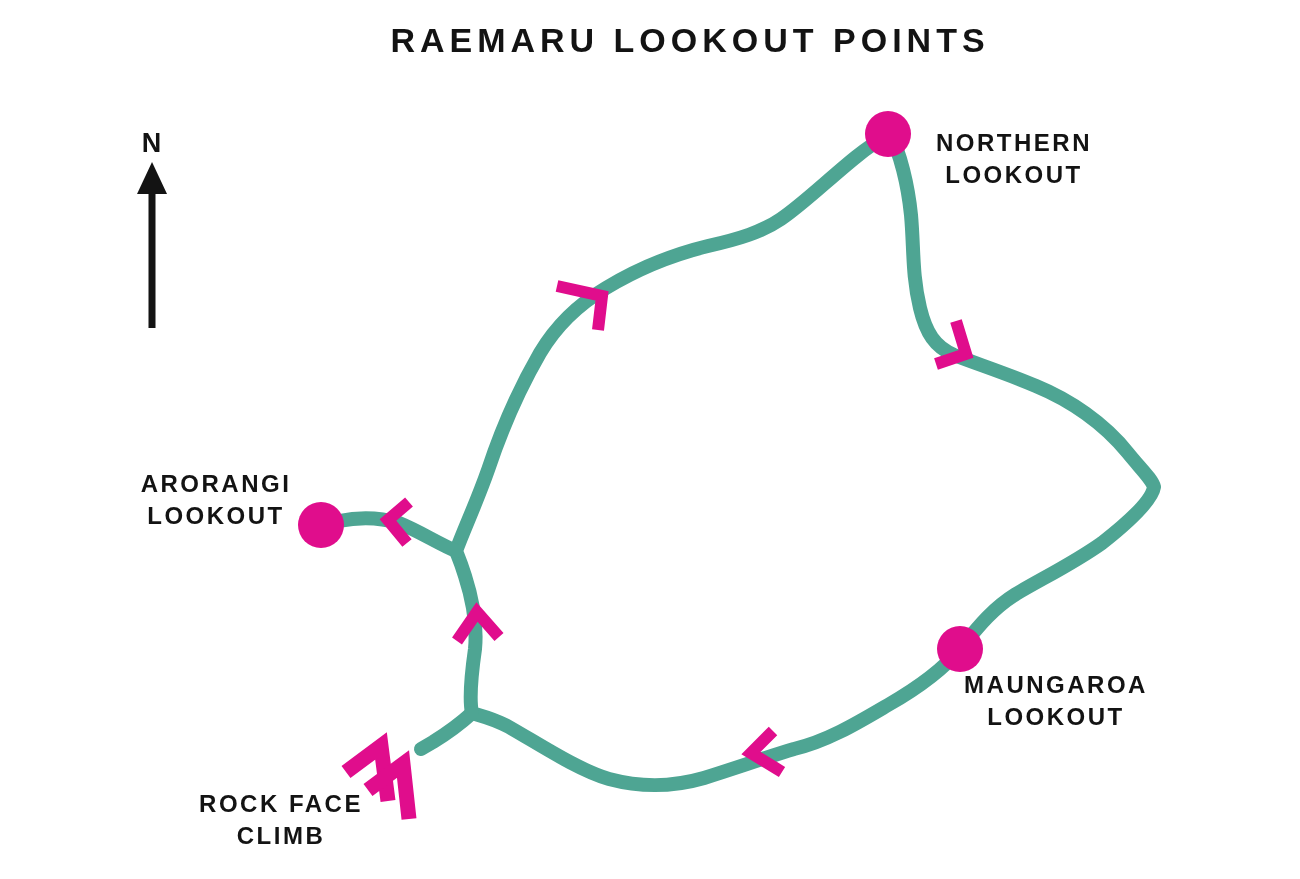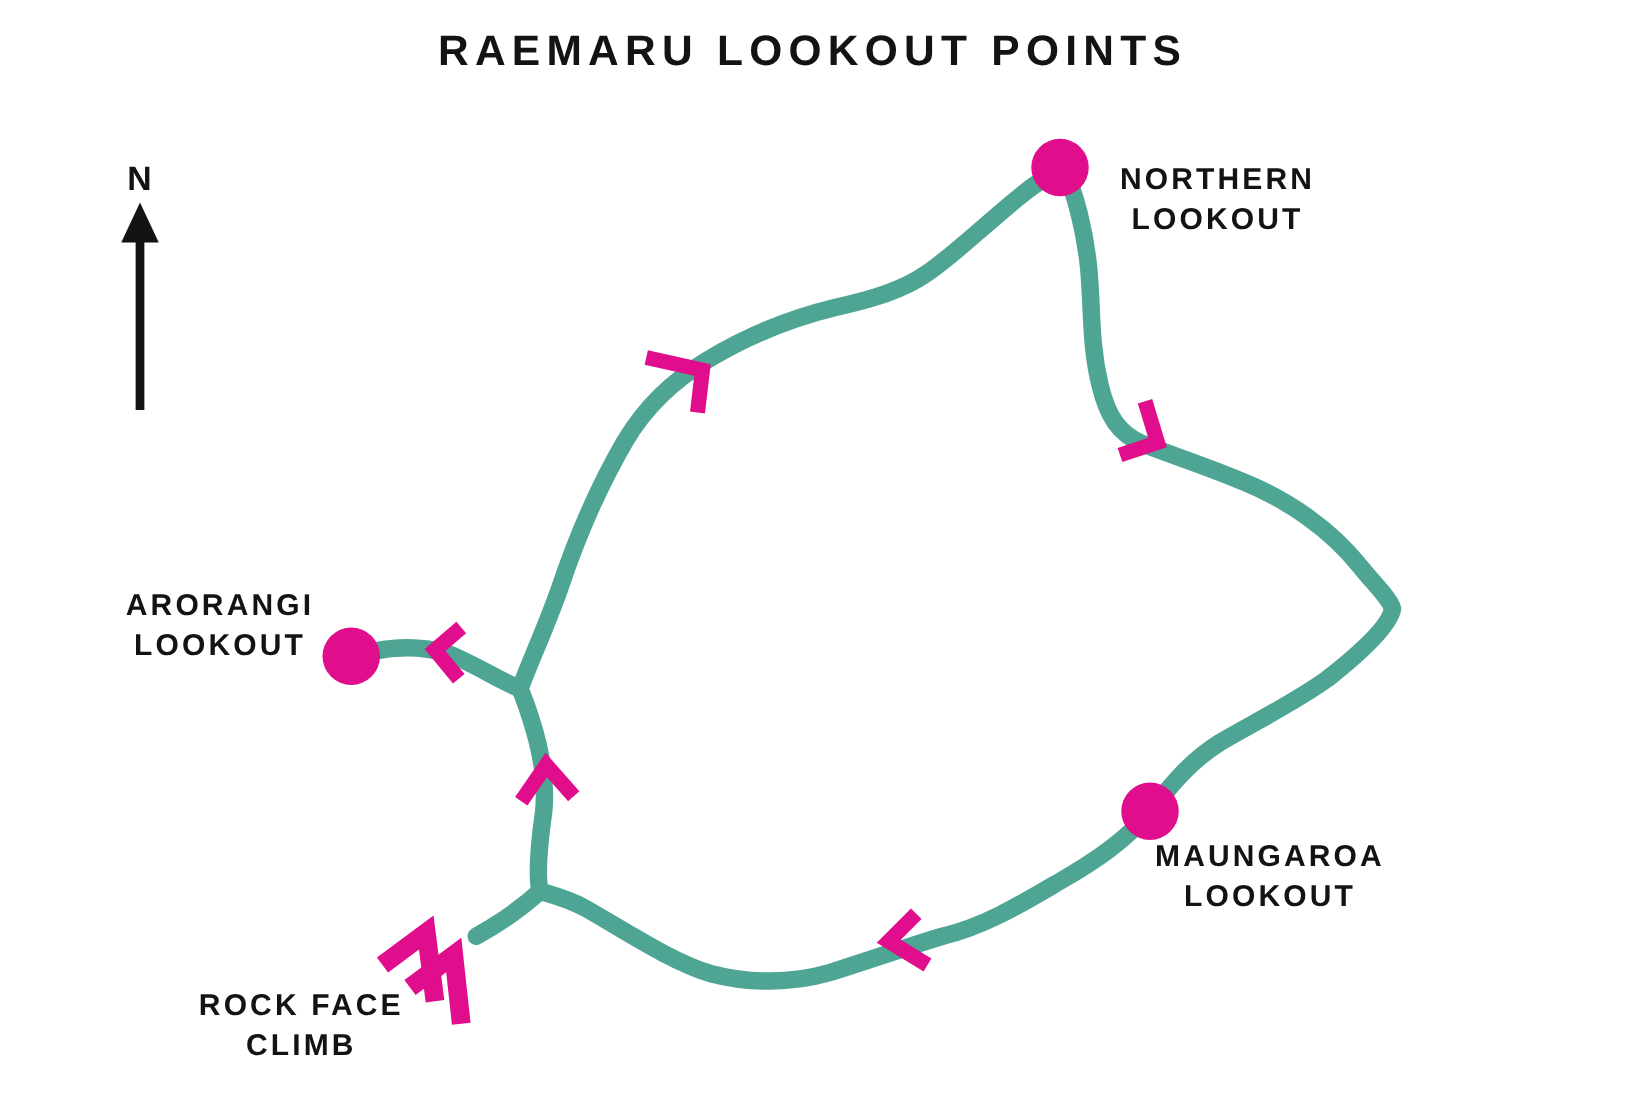--- a/index.html
+++ b/index.html
@@ -8,20 +8,21 @@
     background: #ffffff;
     width: 1300px;
     height: 879px;
     overflow: hidden;
     font-family: "Liberation Sans", sans-serif;
   }
   .map-wrap {
     width: 1036px;
     height: 879px;
     position: relative;
+    padding-left: 40px;
   }
   svg { display: block; }
   .map-title {
     font-family: "Liberation Sans", sans-serif;
     font-weight: 700;
     font-size: 34px;
     letter-spacing: 5px;
     text-anchor: middle;
   }
   .poi-label {

